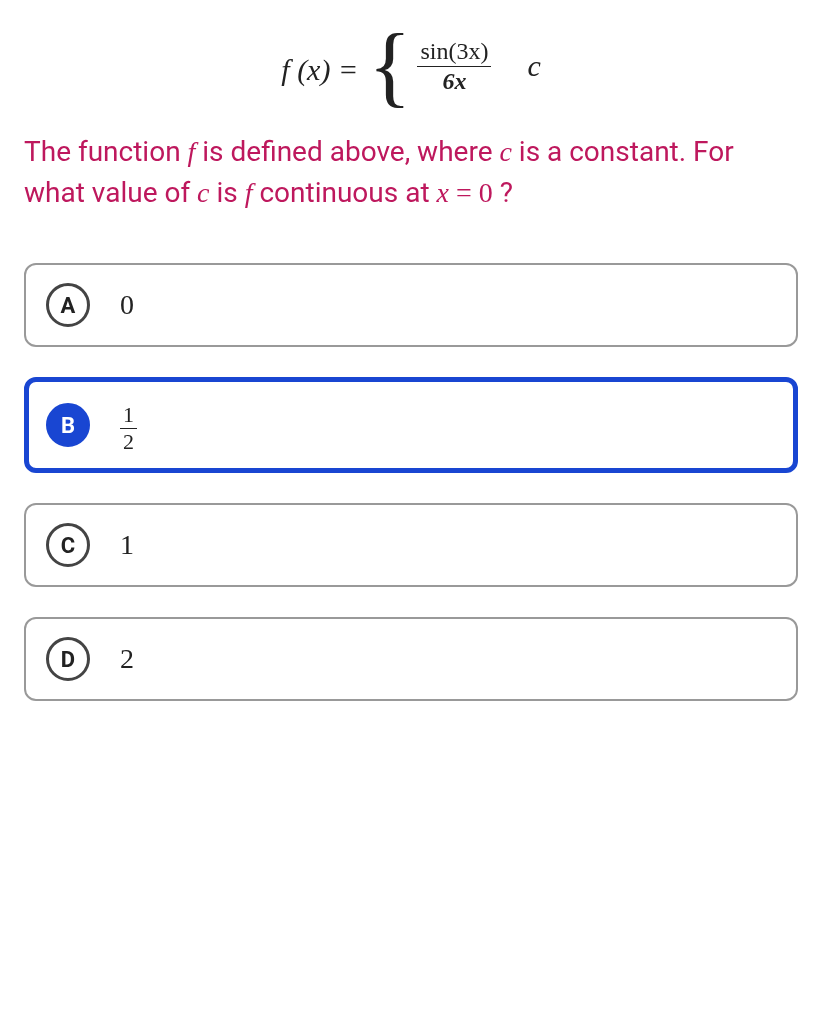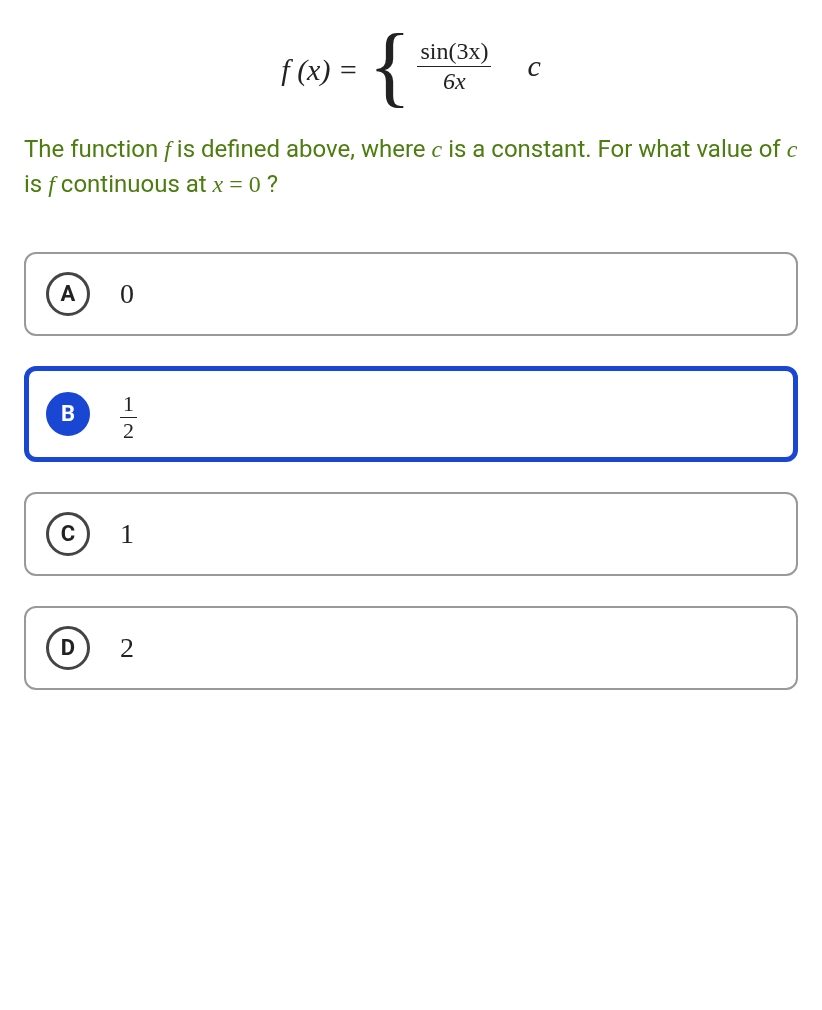--- a/index.html
+++ b/index.html
@@ -57,23 +57,23 @@
     align-items: center;
     vertical-align: middle;
     font-size: 24px;
     line-height: 1.1;
   }
   .frac .num { border-bottom: 1.5px solid #222; padding: 0 3px 1px; }
   .frac .den { padding-top: 1px; }
   .cond { font-style: normal; }
   .cond .var { font-style: italic; }
   .question-text {
-    font-size: 24px;
+    font-size: 28px;
     line-height: 1.45;
-    color: #4d7c0f;
+    color: #be185d;
     margin-bottom: 50px;
   }
   .choices {
     display: flex;
     flex-direction: column;
     gap: 30px;
   }
   .choice {
     border: 2px solid #999;
     border-radius: 12px;
@@ -126,21 +126,21 @@
 <div class="container">
 
   <div class="math-block">
     <div class="piecewise">
       <span class="lhs">f (x) =</span>
       <span class="brace">{</span>
       <div class="cases">
         <div>
           <span class="frac">
             <span class="num" style="font-style: normal;"><span style="font-style: normal;">sin(3x)</span></span>
-            <span class="den" style="font-style: italic;">6x</span>
+            <span class="den" style="font-style: italic; font-weight: bold;">6x</span>
           </span>
         </div>
         <div style="font-style: italic;">
           <span>c</span>
         </div>
       </div>
     </div>
   </div>
 
   <div class="question-text">

